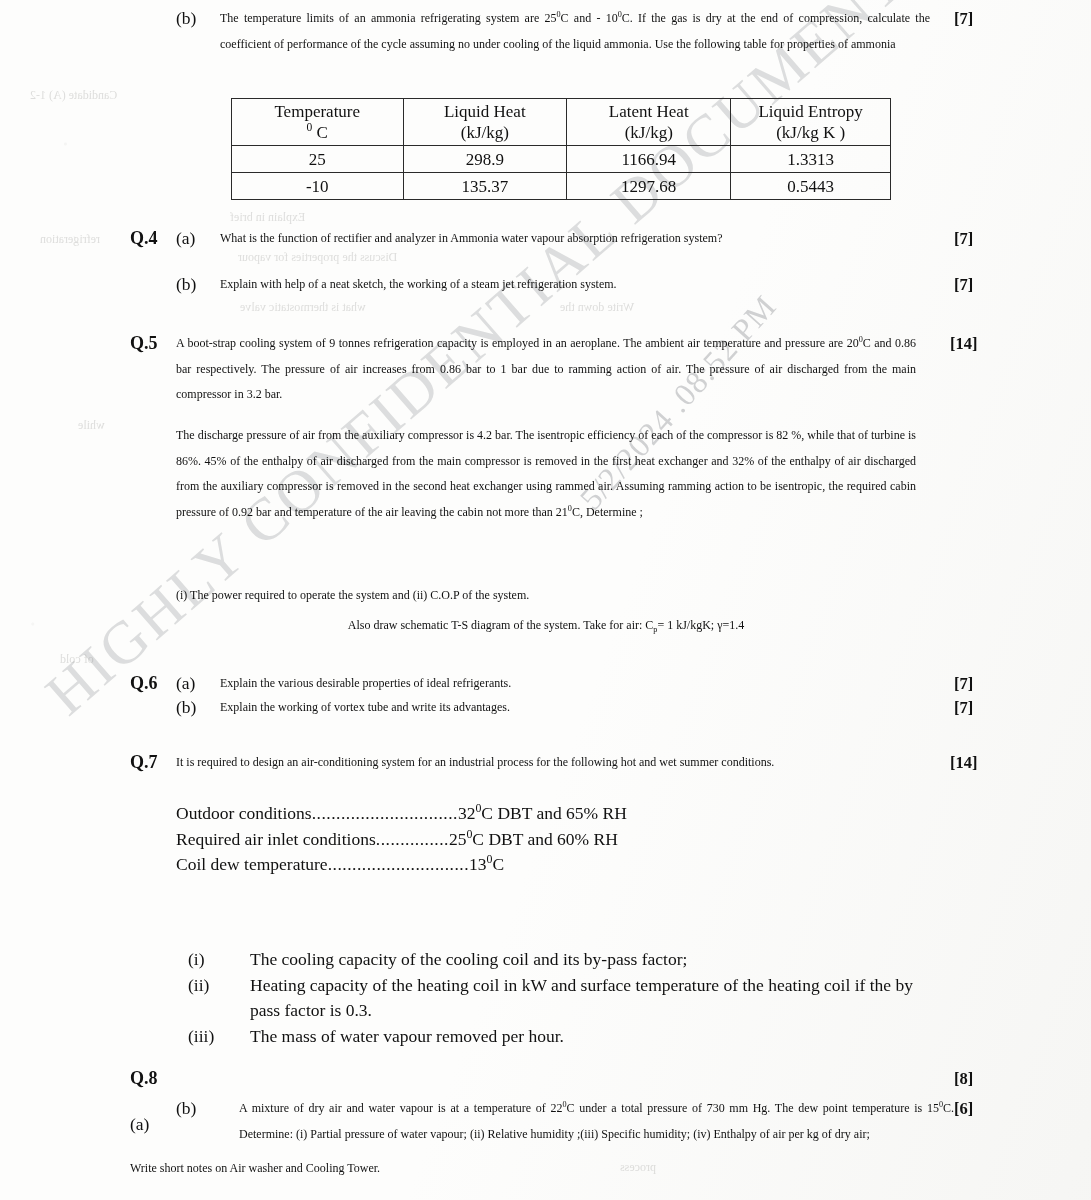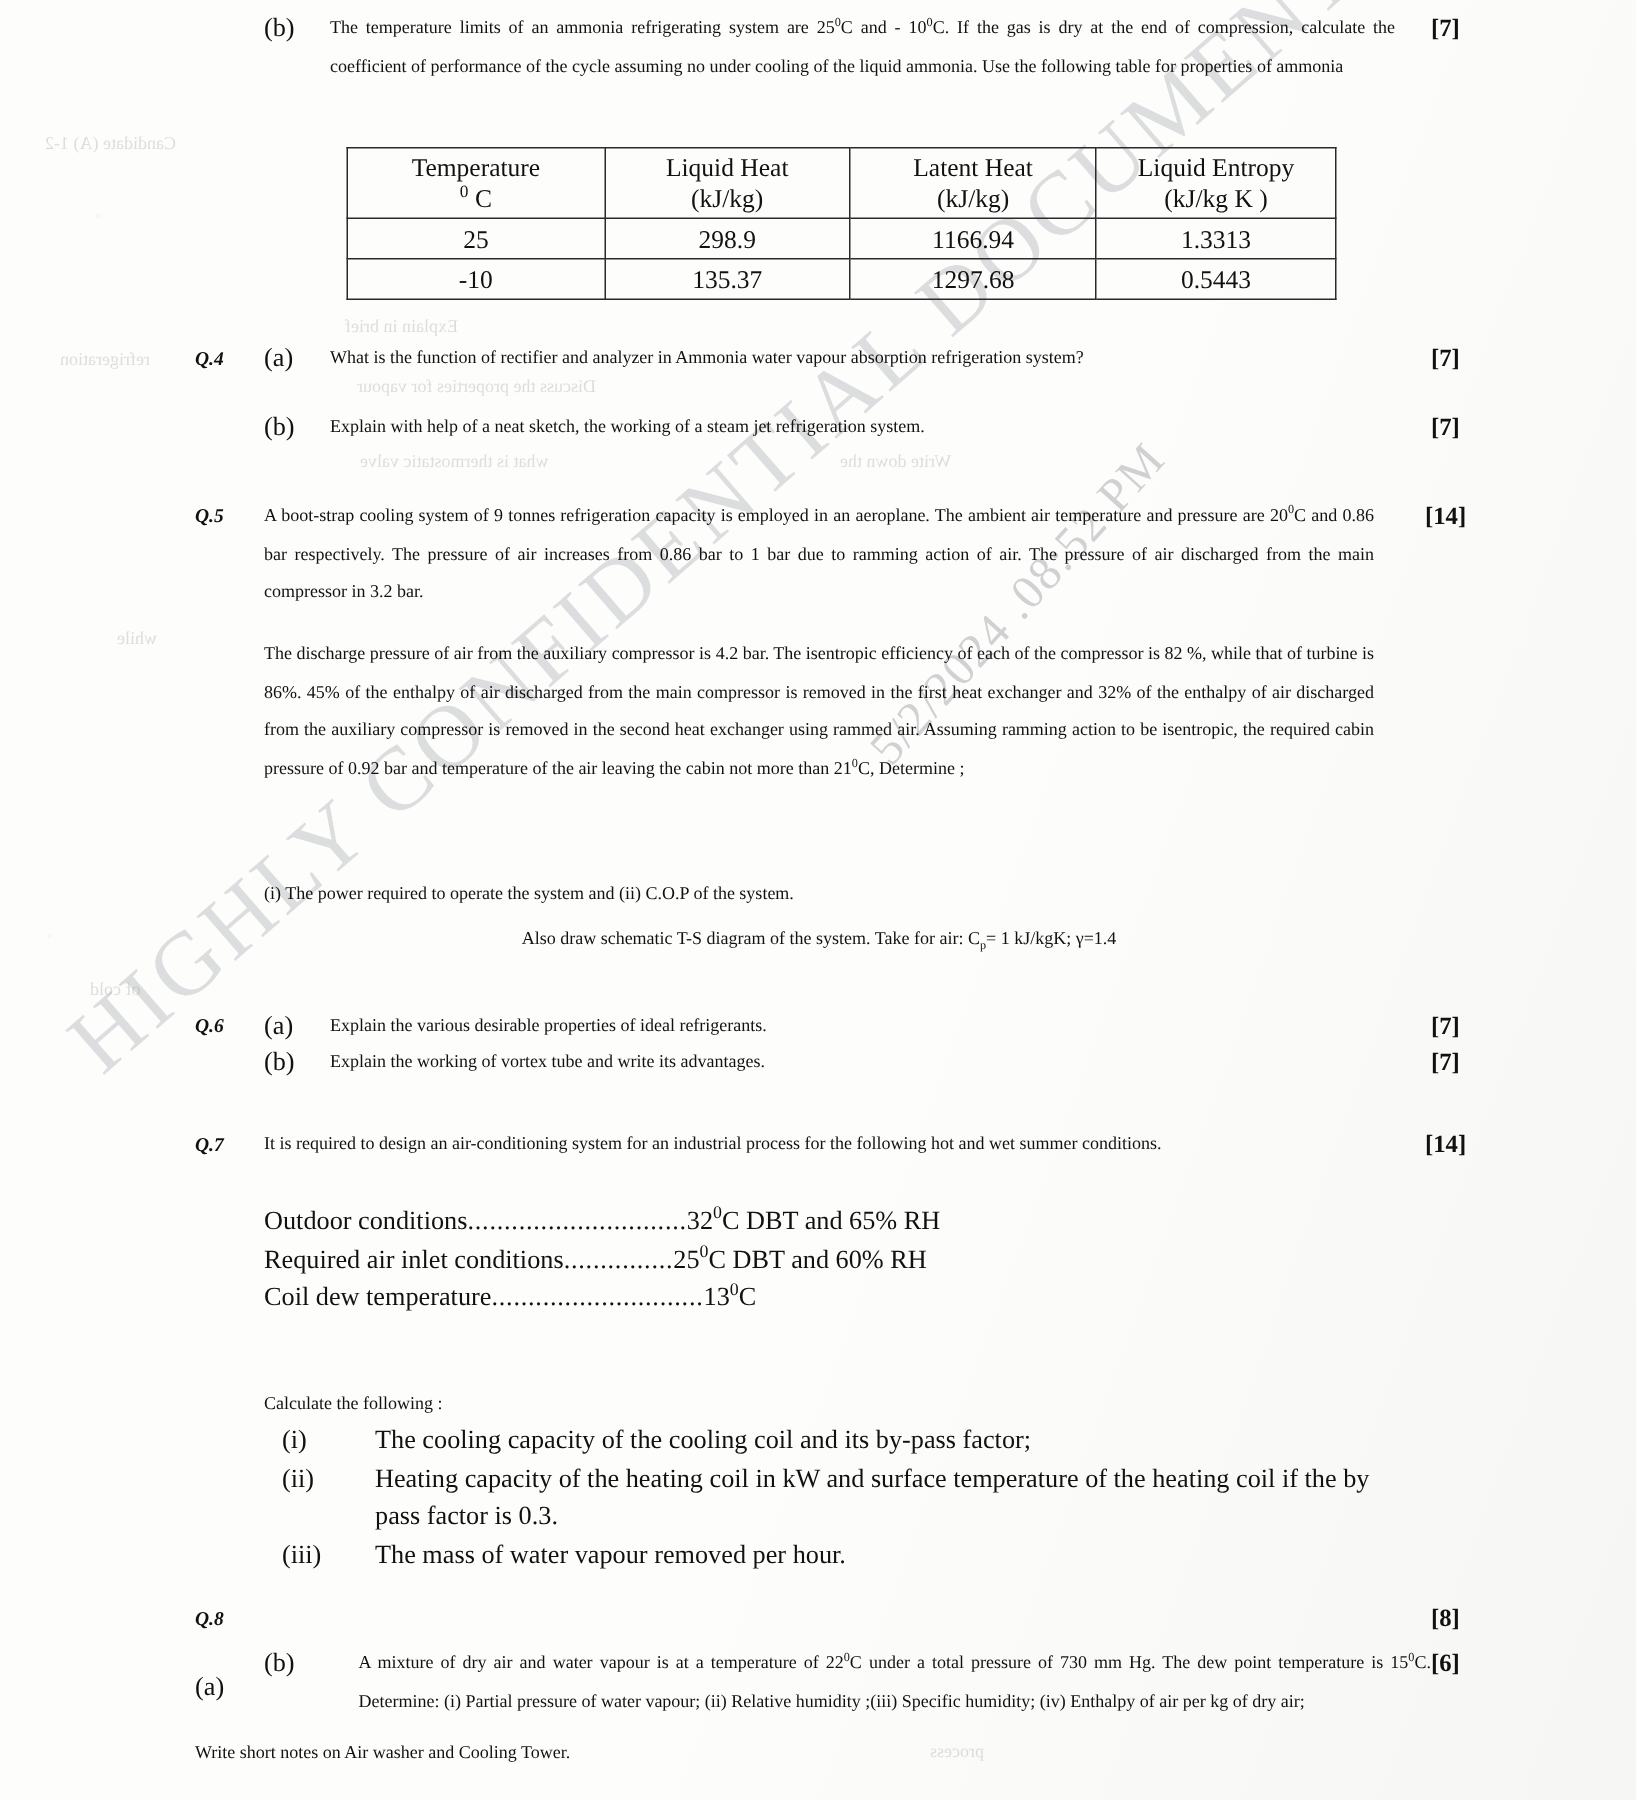--- a/index.html
+++ b/index.html
@@ -82,23 +82,22 @@
 
   
   .qblock {
     position: absolute;
     display: flex;
     align-items: flex-start;
   }
   .qnum {
     width: 46px;
     flex: 0 0 46px;
-    font-style: italic;
     font-weight: bold;
-    font-size: 13px;
+    font-size: 18px;
     line-height: 25.5px;
   }
   .sublab {
     width: 44px;
     flex: 0 0 44px;
     font-size: 17.5px;
     line-height: 25.5px;
   }
   .qbody {
     font-size: 12px;
@@ -285,21 +284,20 @@
           <span class="leader-dots">...............</span>
           <span class="leader-value">25<sup>0</sup>C DBT and 60% RH</span>
       </div>
       <div class="leader-row">
         <span class="leader-label">Coil dew temperature</span>
           <span class="leader-dots">.............................</span>
           <span class="leader-value">13<sup>0</sup>C</span>
       </div>
     </div>
 
-    <div class="qbody" style="position:absolute; left:176px; top:923px; width:760px; text-align:left;">Calculate the following :</div>
 
     <div style="position:absolute; left:188px; top:947px; width:760px;">
       <div class="roman-row">
         <span class="roman-lab">(i)</span>
         <span style="width:690px; display:block;">The cooling capacity of the cooling coil and its by-pass factor;</span>
       </div>
       <div class="roman-row">
         <span class="roman-lab">(ii)</span>
         <span style="width:690px; display:block; text-align:left;">Heating capacity of the heating coil in kW and surface temperature of the heating coil if the by pass factor is 0.3.</span>
       </div>

